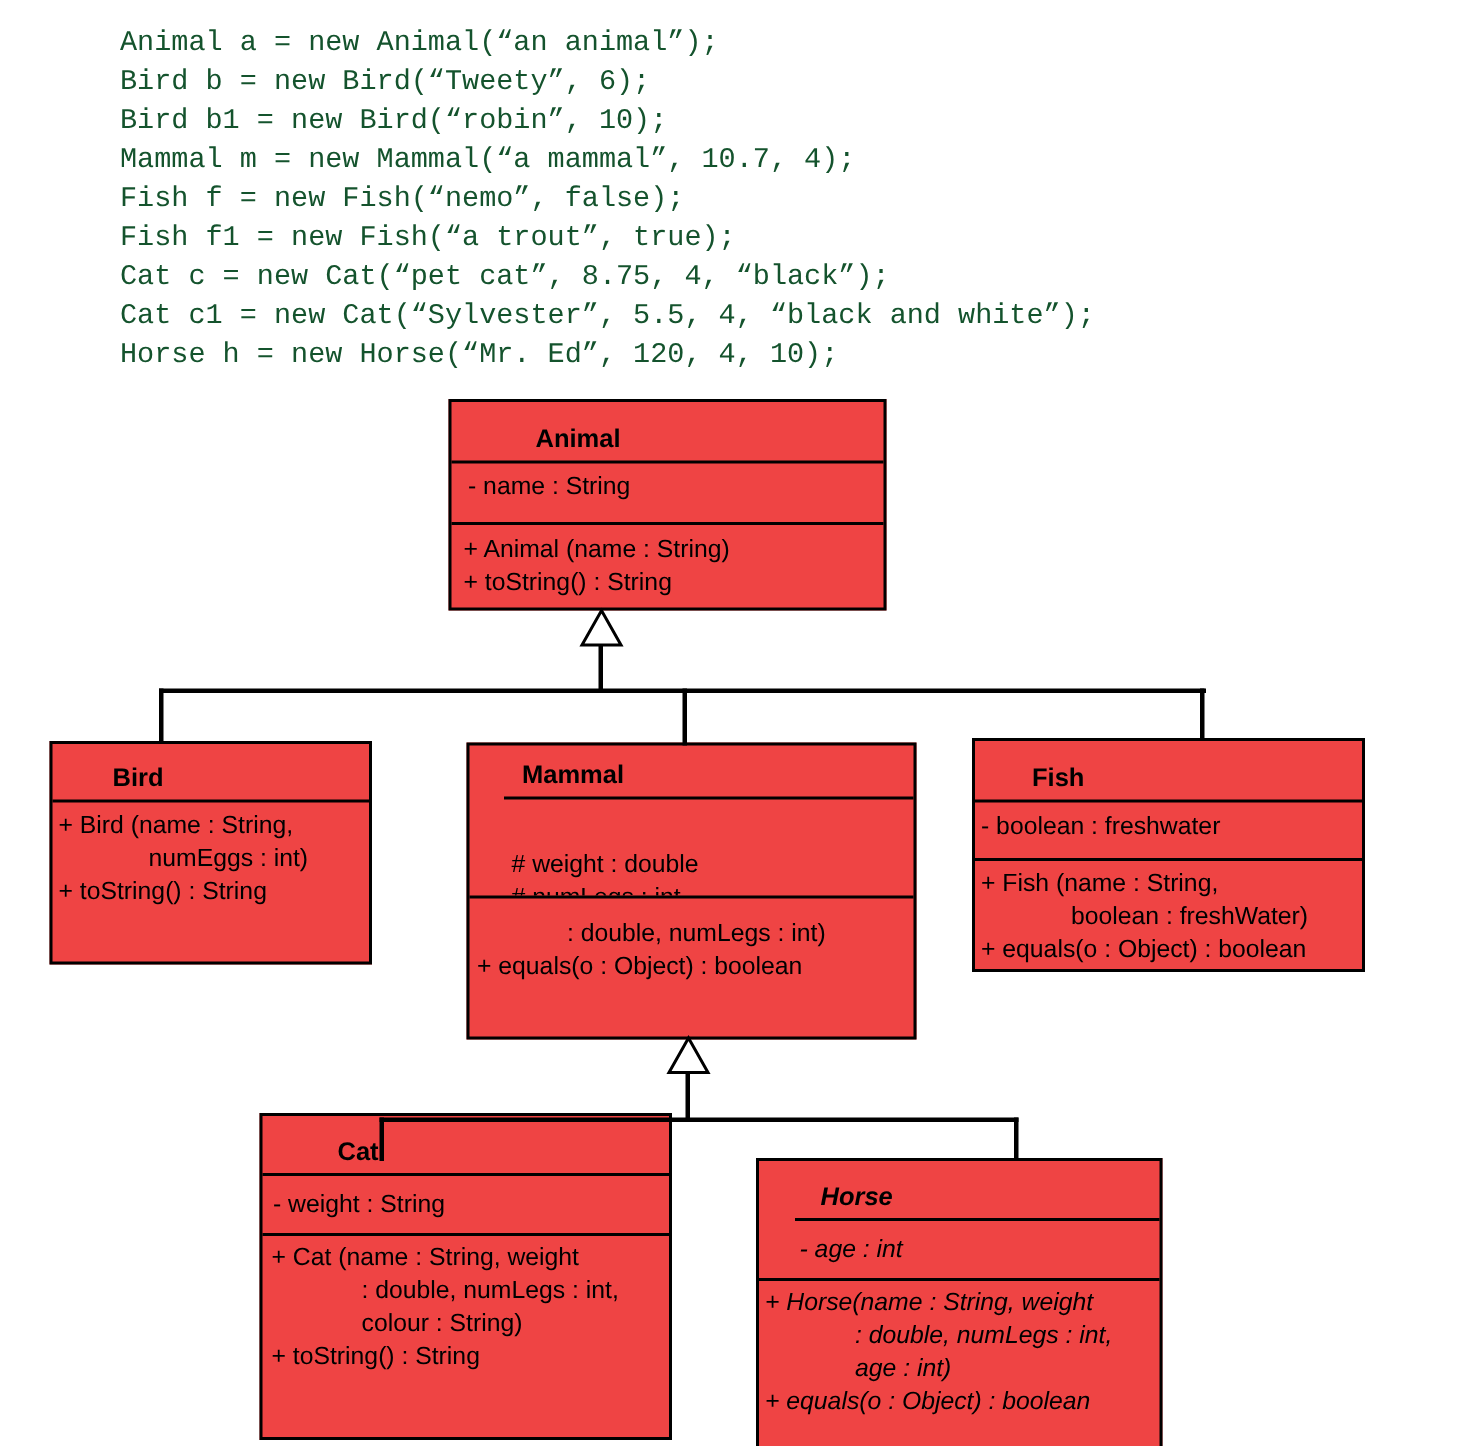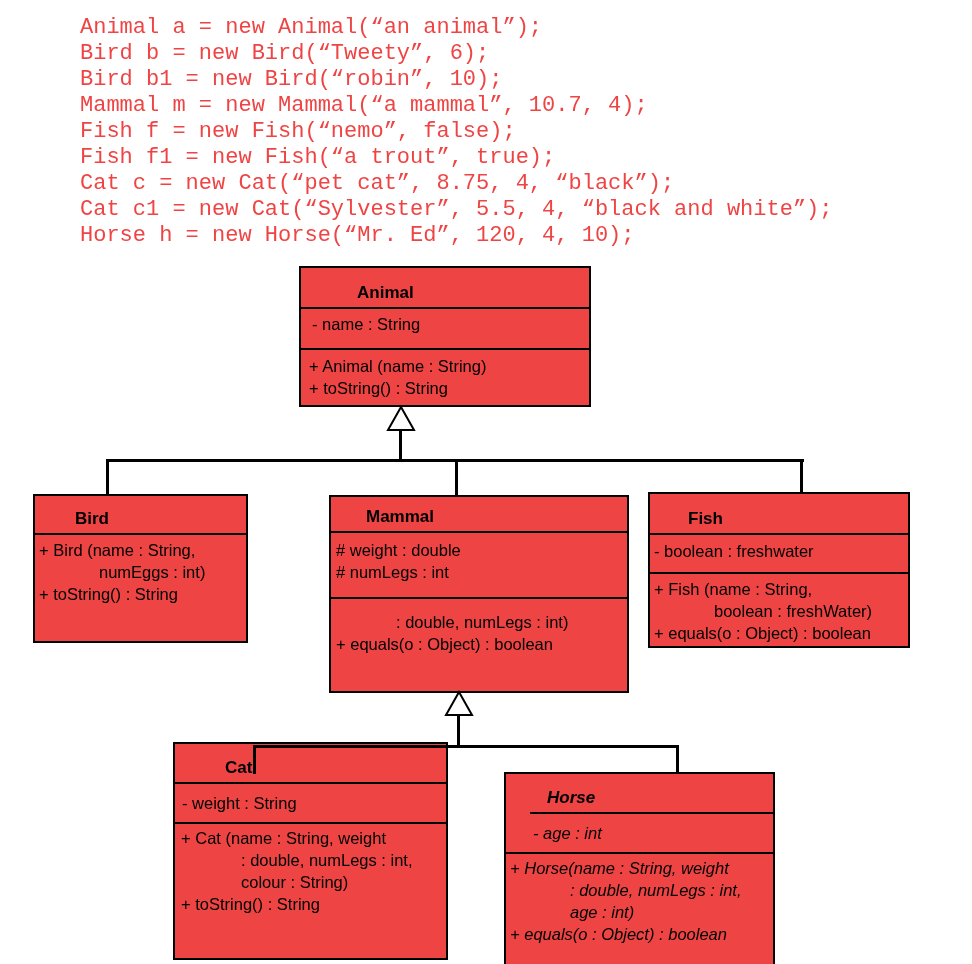--- a/index.html
+++ b/index.html
@@ -5,21 +5,21 @@
   * { margin:0; padding:0; box-sizing:border-box; }
   html,body { background:#ffffff; }
   #canvas {
     position:relative; width:972px; height:964px; background:#ffffff;
     color:#000; overflow:hidden;
   }
   
   #code {
     position:absolute; left:80px; top:15px;
     font-family:"Liberation Mono","DejaVu Sans Mono",monospace;
-    font-size:22px; line-height:26px; color:#ef4444; white-space:pre;
+    font-size:19px; line-height:26px; color:#14532d; white-space:pre;
   }
   
   .cbox {
     position:absolute; background:#ef4444; border:2px solid #000;
     font-family:"Liberation Sans","DejaVu Sans",sans-serif;
     font-size:16.5px; line-height:22px; color:#000;
   }
   .cbox .title {
     font-weight:bold; font-size:17px;
     display:flex; align-items:flex-end; padding-bottom:3px;
@@ -31,23 +31,23 @@
   #box-animal { left:299px; top:266px; width:292px; height:141px; }
   #box-animal .title   { height:39px; padding-left:56px; }
   #box-animal .attrs   { height:41px; padding:4px 0 0 11px; }
   #box-animal .methods { padding:5px 0 0 8px; }
 
   #box-bird { left:33px; top:494px; width:215px; height:149px; }
   #box-bird .title   { height:37px; padding-left:40px; }
   #box-bird .attrs   { height:38px; padding:4px 0 0 4px; }
   #box-bird .methods { padding:4px 0 0 4px; }
 
-  #box-mammal { left:329px; top:495px; width:300px; height:198px; }
+  #box-mammal { left:311px; top:495px; width:300px; height:198px; }
   #box-mammal .title   { height:34px; padding-left:35px; }
-  #box-mammal .attrs   { height:66px; padding:6px 0 0 5px; }
+  #box-mammal .attrs   { height:66px; padding:32px 0 0 5px;margin-left:23px; }
   #box-mammal .methods { padding:12px 0 0 5px; }
 
   #box-fish { left:648px; top:492px; width:262px; height:156px; }
   #box-fish .title   { height:39px; padding-left:38px; }
   #box-fish .attrs   { height:39px; padding:5px 0 0 4px; }
   #box-fish .methods { padding:4px 0 0 4px; }
 
   #box-cat { left:173px; top:742px; width:275px; height:218px; }
   #box-cat .title   { height:38px; padding-left:50px; }
   #box-cat .attrs   { height:40px; padding:8px 0 0 7px; }

